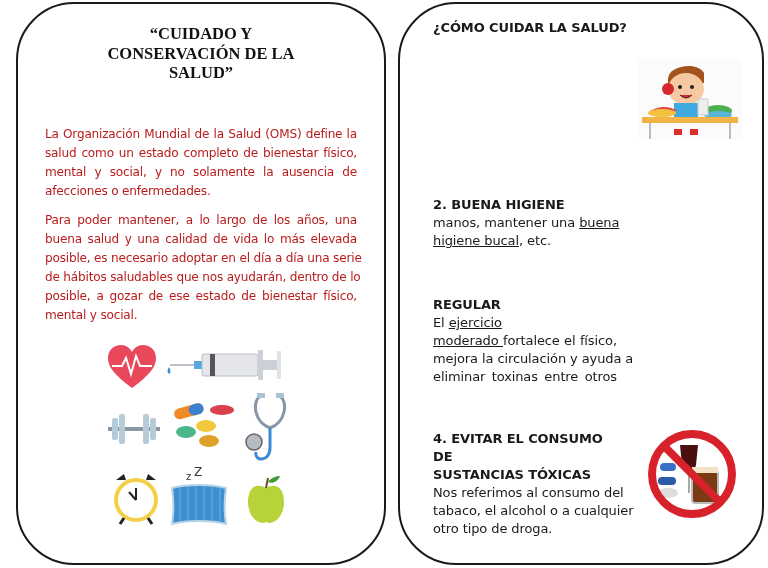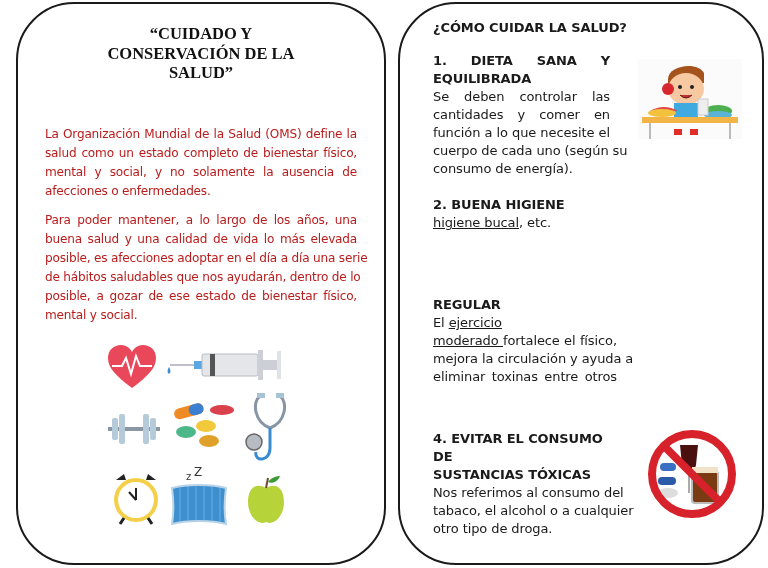--- a/index.html
+++ b/index.html
@@ -38,21 +38,21 @@
   <div class="para" style="left:27px; top:121px; width:312px;">
     <span class="line">La Organización Mundial de la Salud (OMS) define la</span>
     <span class="line">salud como un estado completo de bienestar físico,</span>
     <span class="line">mental y social, y no solamente la ausencia de</span>
     <span class="line last">afecciones o enfermedades.</span>
   </div>
 
   <div class="para" style="left:27px; top:207px; width:312px;">
     <span class="line">Para poder mantener, a lo largo de los años, una</span>
     <span class="line">buena salud y una calidad de vida lo más elevada</span>
-    <span class="line">posible, es afecciones adoptar en el día a día una serie</span>
+    <span class="line">posible, es necesario adoptar en el día a día una serie</span>
     <span class="line">de hábitos saludables que nos ayudarán, dentro de lo</span>
     <span class="line">posible, a gozar de ese estado de bienestar físico,</span>
     <span class="line last">mental y social.</span>
   </div>
 
   <div class="icons">
 
     <svg class="icon" style="left:0; top:2px;" width="52" height="46" viewBox="0 0 52 46">
       <path d="M26 44 C10 32 2 24 2 14 C2 6 8 1 15 1 C20 1 24 4 26 8 C28 4 32 1 37 1 C44 1 50 6 50 14 C50 24 42 32 26 44Z" fill="#e8485a"></path>
       <polyline points="6,22 16,22 20,14 25,30 30,12 34,22 46,22" fill="none" stroke="#fff" stroke-width="2"></polyline>
@@ -125,29 +125,20 @@
       <path d="M22 8 C26 2 34 2 34 2 C32 8 26 10 22 8Z" fill="#3f9a3a"></path>
     </svg>
   </div>
 </div>
 
 <div id="right" class="panel">
   <div class="rtxt" style="top:15px; width:300px;">
     <span class="h">¿CÓMO CUIDAR LA SALUD?</span>
   </div>
 
-  <div class="rtxt" style="top:48px; width:177px;">
-    <span class="h l">1.     DIETA     SANA     Y</span>
-    <span class="h">EQUILIBRADA</span>
-    <span class="l">Se deben controlar las</span>
-    <span class="l">cantidades y comer en</span>
-    <span class="l">función a lo que necesite el</span>
-    <span class="l">cuerpo de cada uno (según su</span>
-    <span class="l left">consumo de energía).</span>
-  </div>
   <svg class="pic" style="left:238px; top:55px;" width="104" height="80" viewBox="0 0 104 80">
     <rect x="0" y="0" width="104" height="80" fill="#fbfbfb"></rect>
     <path d="M30 20 C30 6 60 2 66 14 L66 24 L30 26Z" fill="#a5531d"></path>
     <ellipse cx="48" cy="30" rx="18" ry="16" fill="#f6c9a3"></ellipse>
     <circle cx="42" cy="28" r="2" fill="#222"></circle>
       <circle cx="54" cy="28" r="2" fill="#222"></circle>
     <path d="M42 36 q6 6 12 0" fill="#b33" stroke="#611"></path>
     <circle cx="30" cy="30" r="6" fill="#d7282f"></circle>
     <rect x="36" y="44" width="24" height="14" fill="#3fa9e0"></rect>
     <path d="M12 52 q14 -8 28 0z" fill="#e2474a"></path>
@@ -157,20 +148,21 @@
     <rect x="60" y="40" width="10" height="16" fill="#eee" stroke="#ccc"></rect>
     <rect x="4" y="58" width="96" height="6" fill="#f2b446"></rect>
     <line x1="12" y1="64" x2="12" y2="80" stroke="#bbb" stroke-width="2"></line>
       <line x1="92" y1="64" x2="92" y2="80" stroke="#bbb" stroke-width="2"></line>
     <rect x="36" y="70" width="8" height="6" fill="#e12c2c"></rect>
       <rect x="52" y="70" width="8" height="6" fill="#e12c2c"></rect>
   </svg>
 
   <div class="rtxt" style="top:192px; width:177px;">
     <span class="h">2. BUENA HIGIENE</span>
+    <span class="l"><span>manos, mantener una </span><span class="u">buena</span></span>
     <span class="l left"><span class="u">higiene bucal</span><span>, etc.</span></span>
   </div>
 
   <div class="rtxt" style="top:292px; width:184px;">
     <span class="h">REGULAR</span>
     <span class="l left"><span>El </span><span class="u">ejercicio</span></span>
     <span class="l"><span class="u">moderado </span><span>fortalece el físico,</span></span>
     <span class="l">mejora la circulación y ayuda a</span>
     <span class="l">eliminar toxinas entre otros</span>
   </div>

